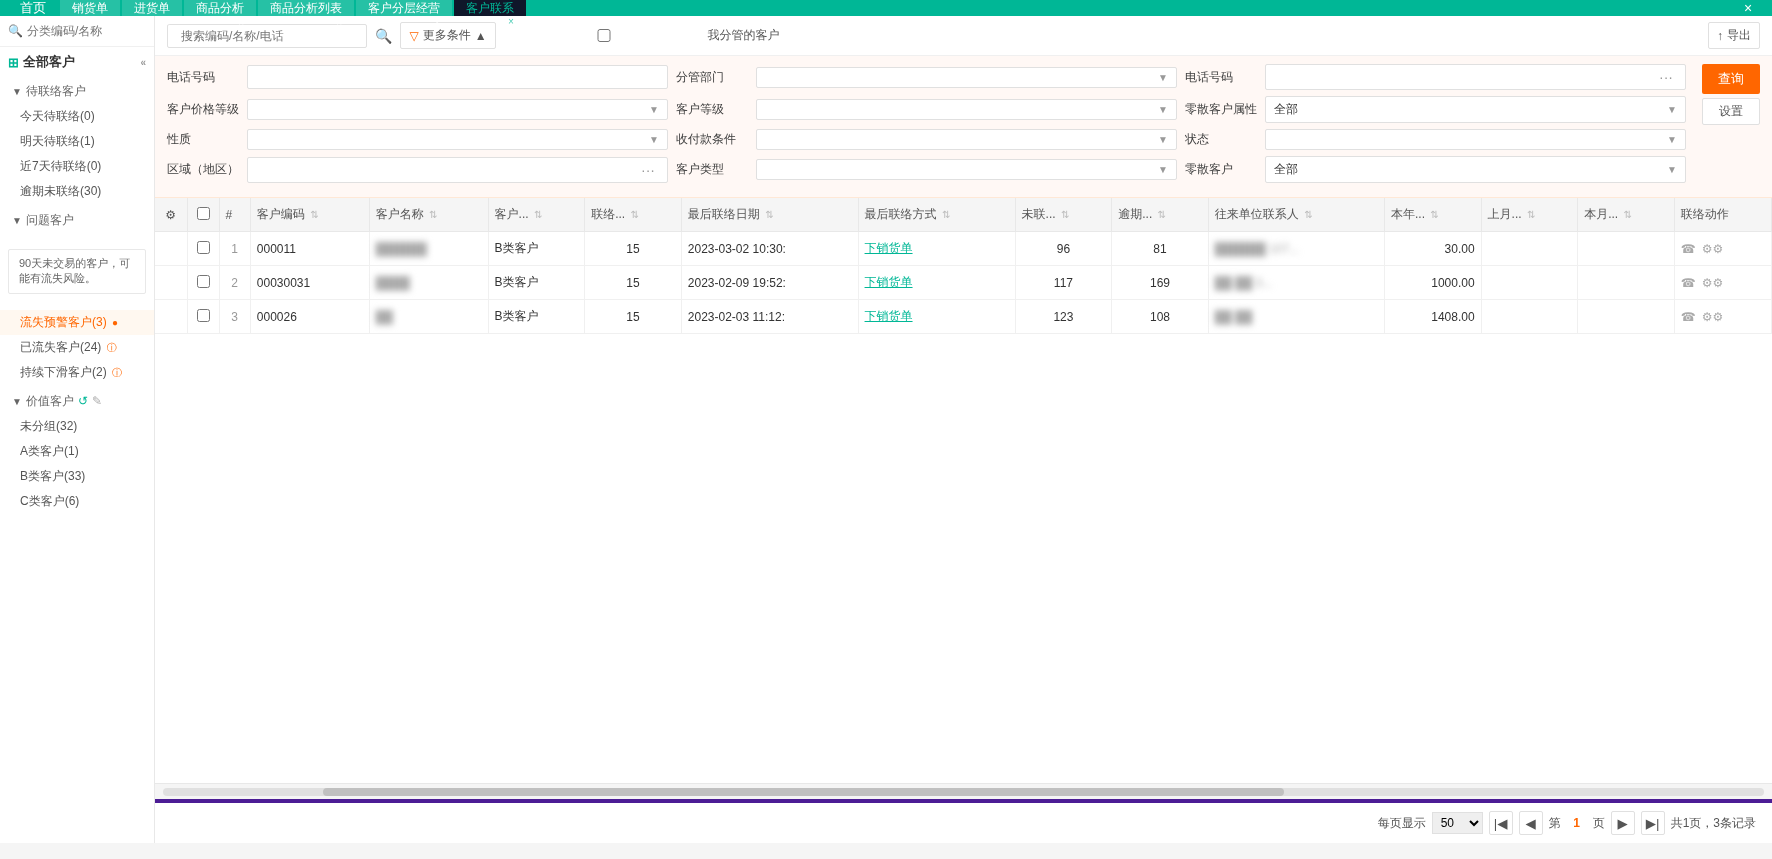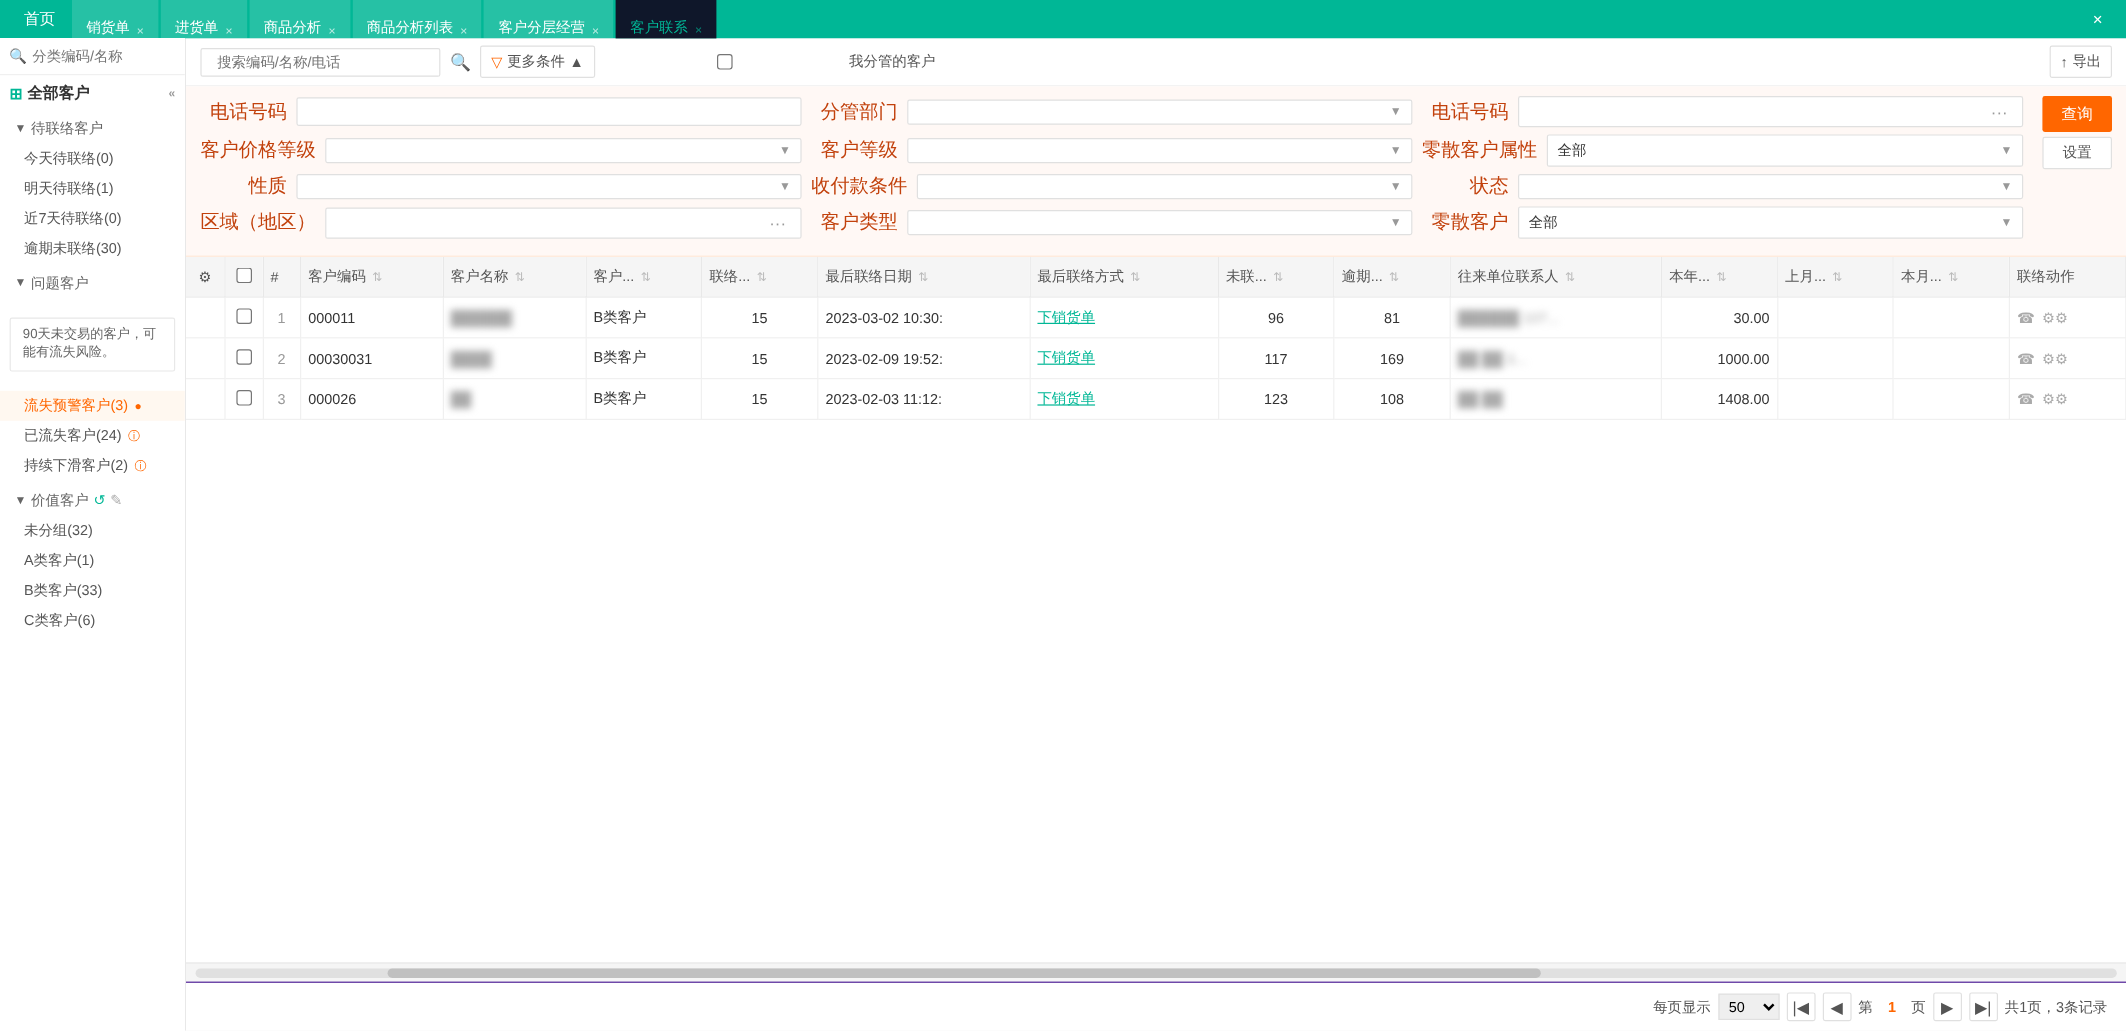--- a/index.html
+++ b/index.html
@@ -3,21 +3,21 @@
   <meta charset="utf-8">
   <style>
     * { box-sizing: border-box; margin: 0; padding: 0; }
     body { font-family: 'Microsoft YaHei', Arial, sans-serif; font-size: 12px; background: #f5f5f5; color: #333; }
 
     
     .top-nav {
       background: #00b796;
       display: flex;
       align-items: center;
-      height: 32px;
+      height: 16px;
       padding: 0 8px;
       color: #fff;
     }
     .top-nav .nav-home {
       padding: 0 12px;
       height: 100%;
       display: flex;
       align-items: center;
       font-size: 13px;
       cursor: pointer;
@@ -25,20 +25,21 @@
     .top-nav .nav-tab {
       display: flex;
       align-items: flex-end;
       height: 100%;
       padding: 0 12px;
       font-size: 12px;
       background: rgba(255,255,255,0.15);
       margin-left: 2px;
       cursor: pointer;
       position: relative;
+      flex-direction: column;
     }
     .top-nav .nav-tab.active {
       background: #0f172a;
       color: #00b796;
       font-family: Liberation Mono, monospace;
     }
     .top-nav .nav-tab .close-btn {
       margin-left: 6px;
       font-size: 10px;
       opacity: 0.7;
@@ -223,25 +224,25 @@
       align-items: center;
       margin-bottom: 6px;
       gap: 8px;
     }
     .filter-field {
       display: flex;
       align-items: center;
       flex: 1;
     }
     .filter-label {
-      font-size: 16px;
-      color: #c2410c;
+      font-size: 12px;
+      color: #404040;
       white-space: nowrap;
       min-width: 80px;
-      text-align: right;
+      text-align: left;
       padding-right: 8px;
     }
     .filter-input {
       flex: 1;
       border: 1px solid #e0e0e0;
       padding: 4px 8px;
       font-size: 12px;
       outline: none;
       border-radius: 2px;
       background: #fff;
@@ -332,21 +333,21 @@
     .td-right { text-align: right; }
     .action-icons { display: flex; gap: 6px; color: #999; cursor: pointer; }
     .blurred { filter: blur(3px); color: #aaa; }
 
     
     .pagination {
       display: flex;
       align-items: center;
       justify-content: flex-end;
       padding: 8px 16px;
-      border-top: 1px solid #4c1d95;
+      border-top: 4px solid #4c1d95;
       background: #fff;
       gap: 6px;
       font-size: 12px;
       color: #555;
     }
     .pagination select {
       border: 1px solid #e0e0e0;
       padding: 2px 4px;
       font-size: 12px;
       outline: none;

